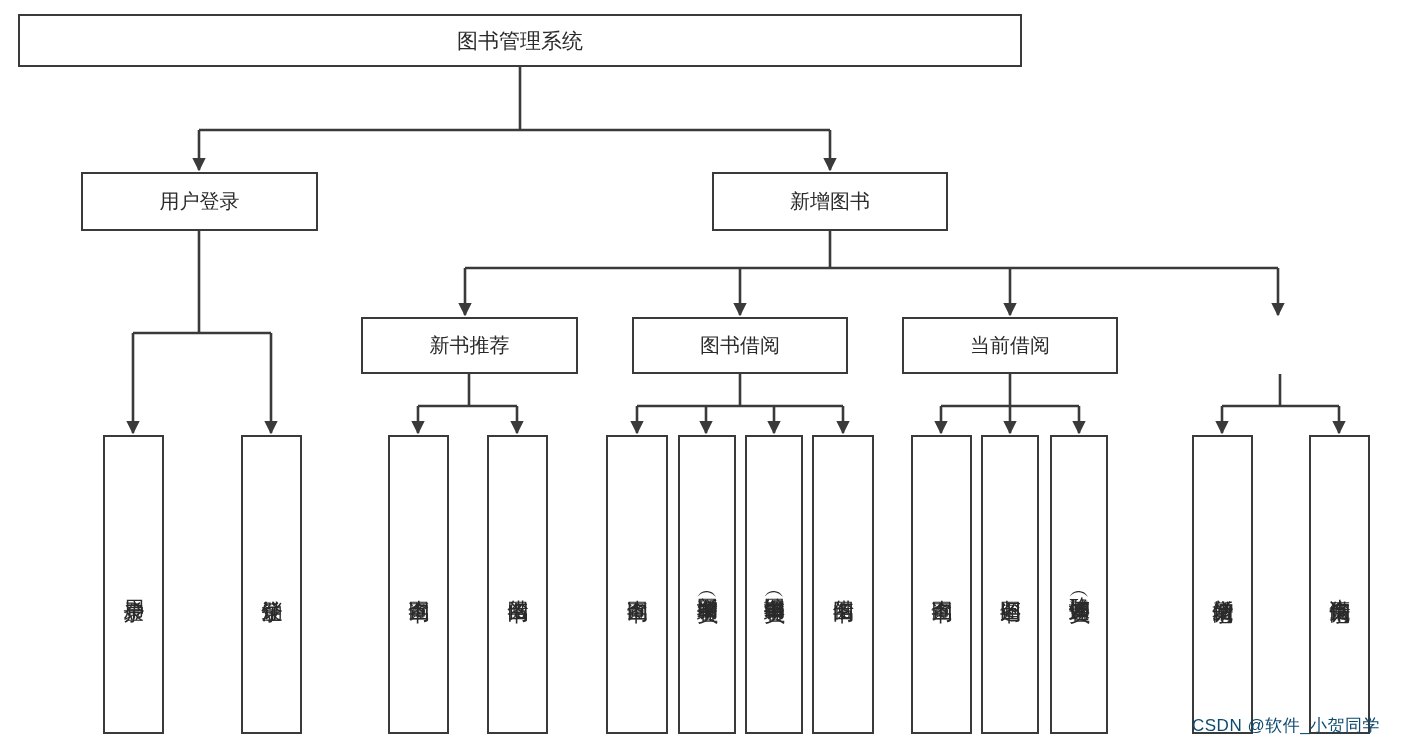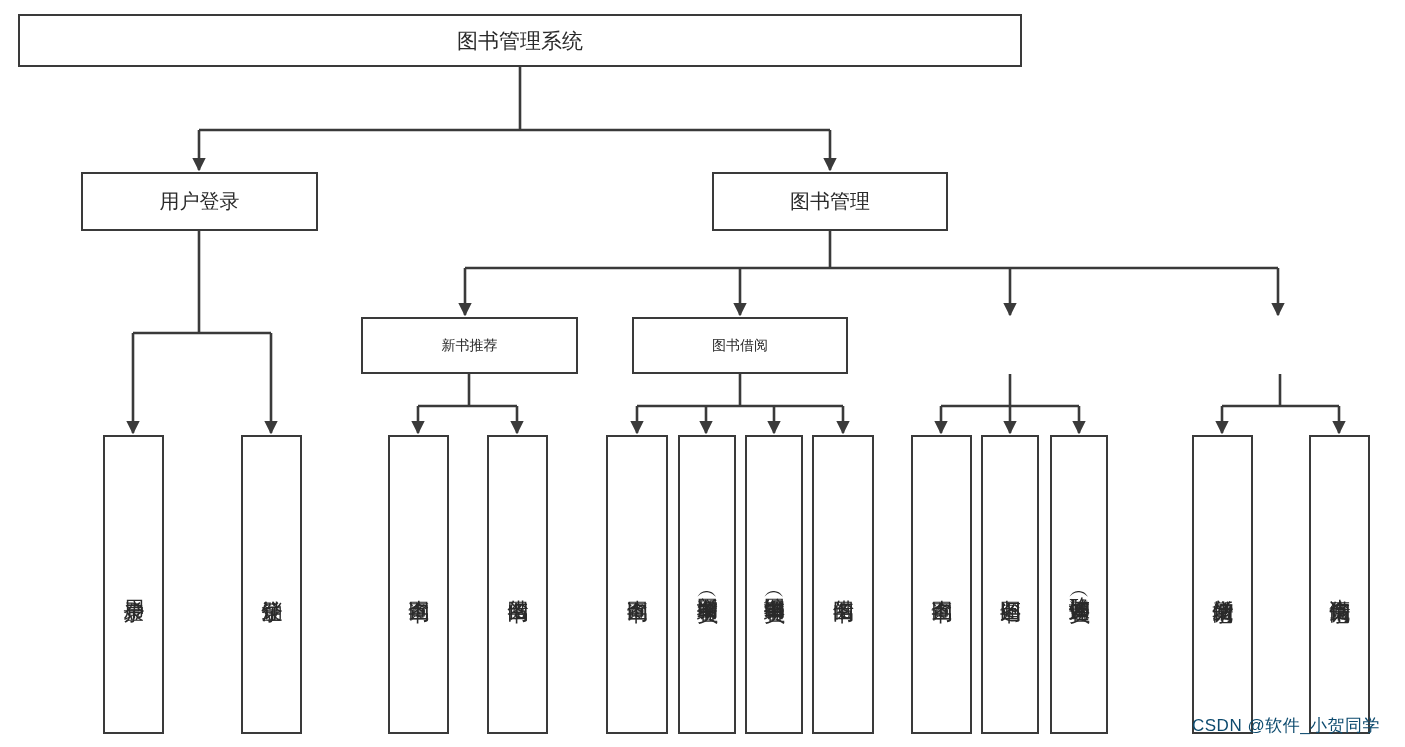--- a/index.html
+++ b/index.html
@@ -53,21 +53,21 @@
     height: 59px;
     font-size: 20px;
   }
   .node.lvl1.n-user-login   { left: 81px;  width: 237px; }
   .node.lvl1.n-book-manage  { left: 712px; width: 236px; }
 
   
   .node.lvl2 {
     top: 317px;
     height: 57px;
-    font-size: 14px;
+    font-size: 20px;
   }
   .node.lvl2.n-new-rec   { left: 361px;  width: 217px; }
   .node.lvl2.n-borrow    { left: 632px;  width: 216px; align-items: center; }
   .node.lvl2.n-current   { left: 902px;  width: 216px; }
   .node.lvl2.n-record    { left: 1172px; width: 216px; }
 
   
   .node.leaf {
     top: 435px;
     height: 299px;
@@ -147,29 +147,32 @@
   </svg>
 
   <div class="node root">
     <span>图书管理系统</span>
   </div>
 
   <div class="node lvl1 n-user-login">
     <span>用户登录</span>
   </div>
   <div class="node lvl1 n-book-manage">
-    <span>图书管理</span>
+    <span>新增图书</span>
   </div>
 
   <div class="node lvl2 n-new-rec">
     <span>新书推荐</span>
   </div>
   <div class="node lvl2 n-borrow">
     <span>图书借阅</span>
   </div>
+  <div class="node lvl2 n-current">
+    <span>当前借阅</span>
+  </div>
 
   <div class="node leaf" style="left:103px;width:61px;">
     <span>用户登录</span>
   </div>
   <div class="node leaf" style="left:241px;width:61px;">
     <span>注销登录</span>
   </div>
 
   <div class="node leaf" style="left:388px;width:61px;">
     <span>查询图书</span>

